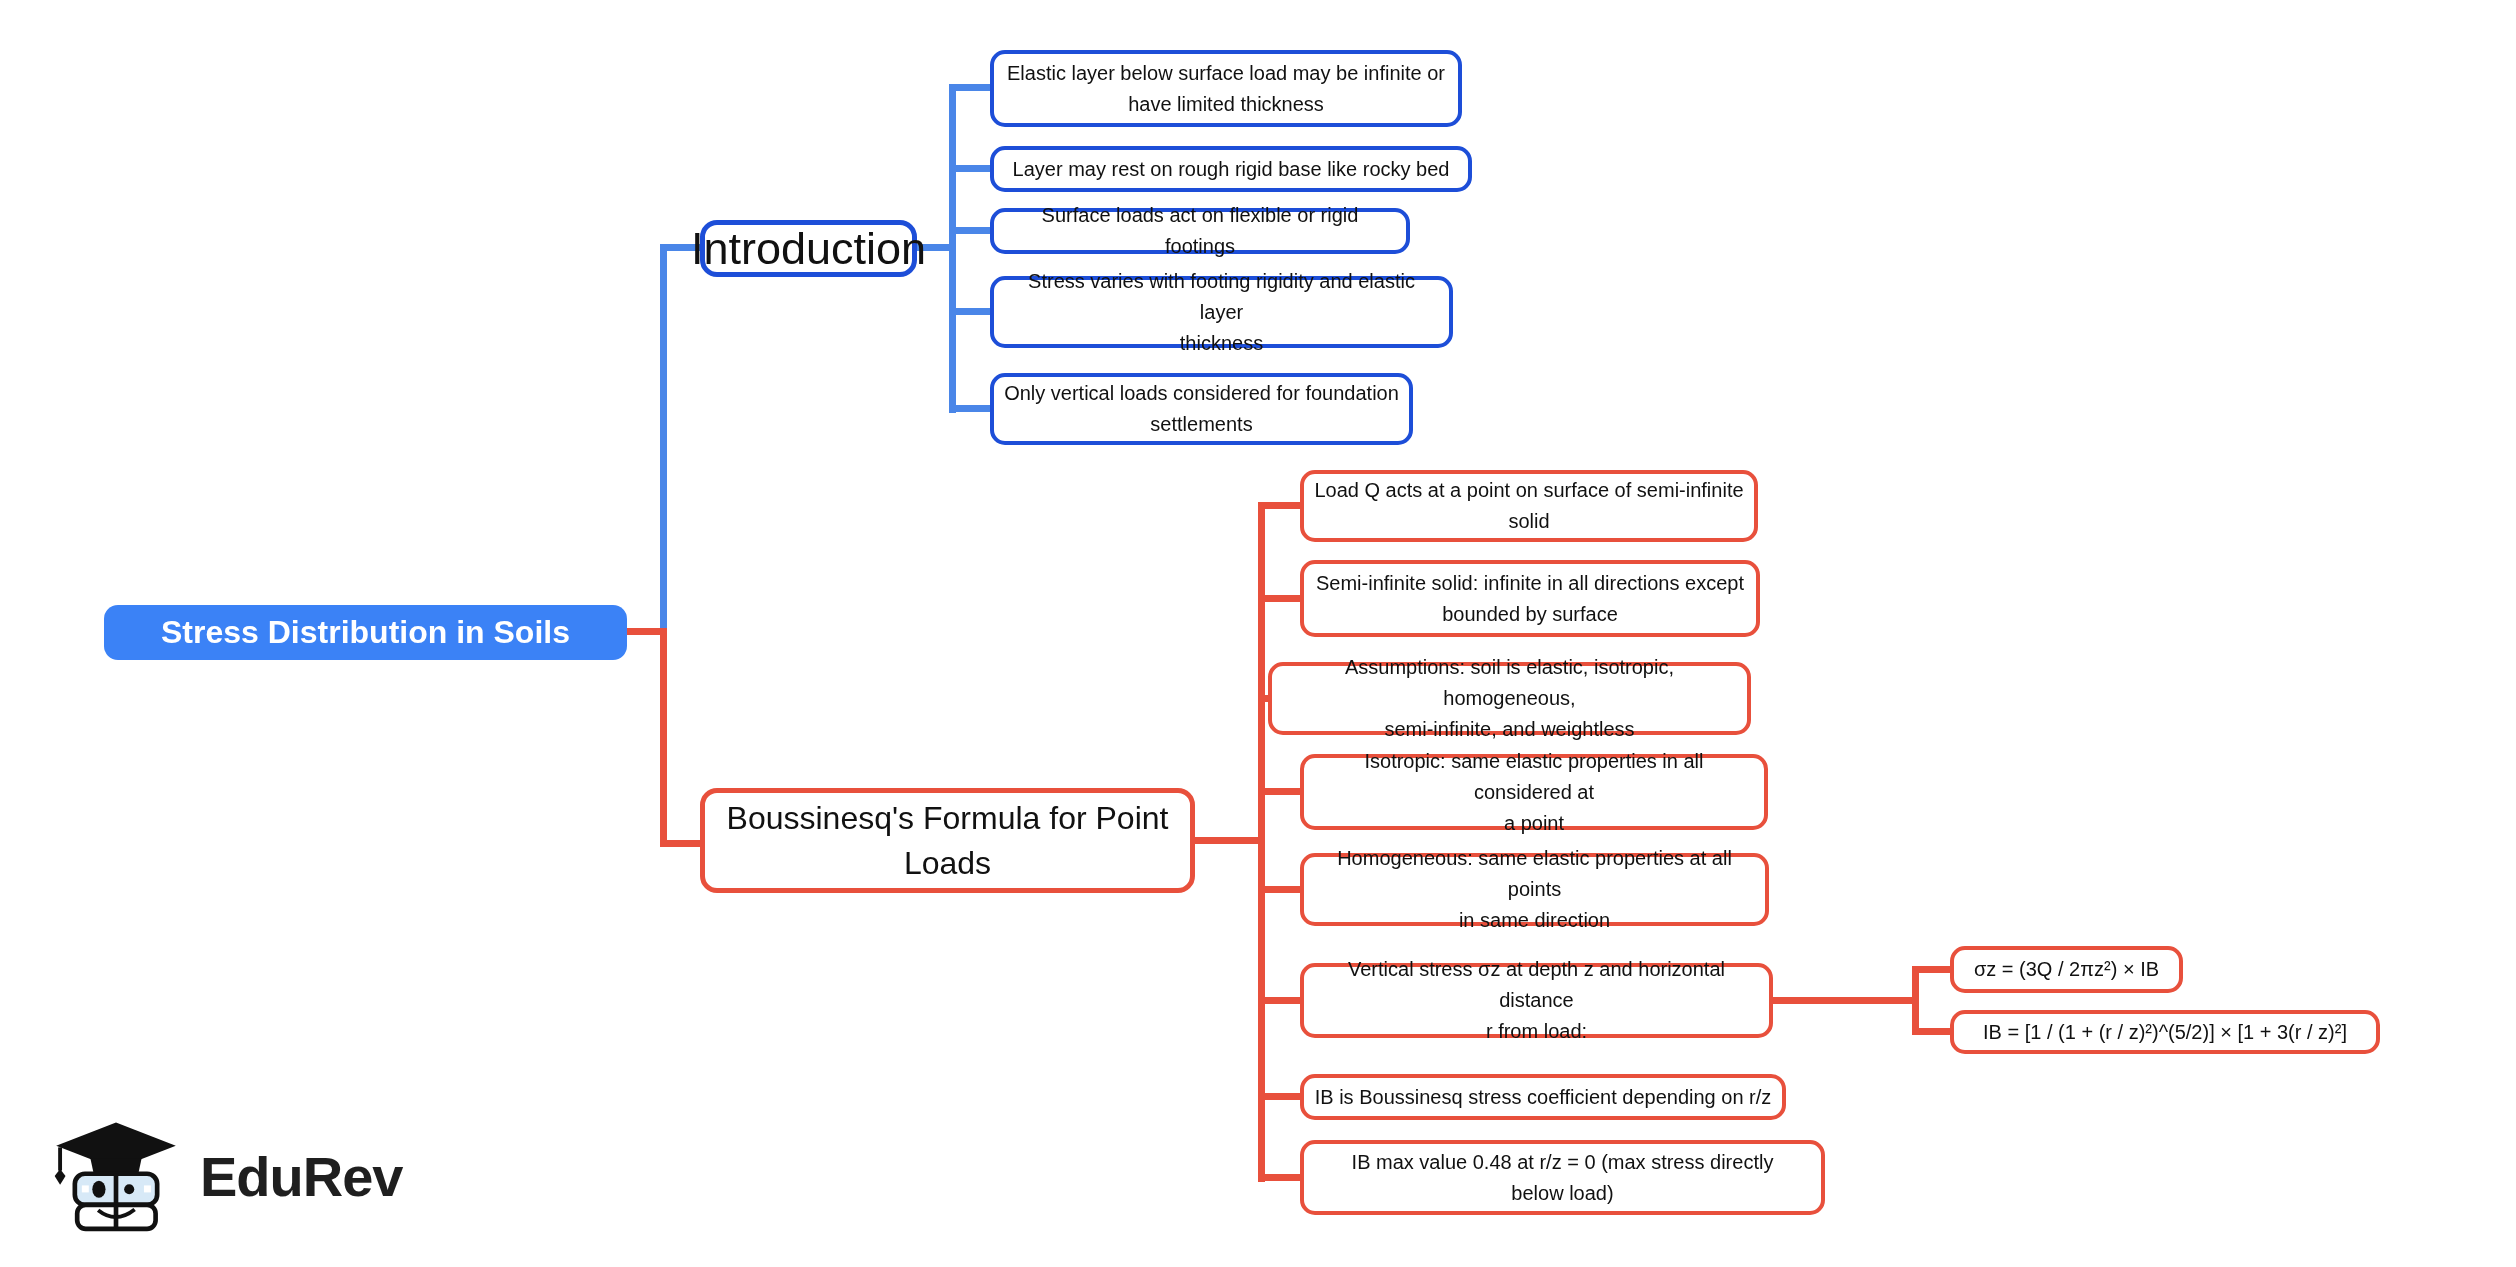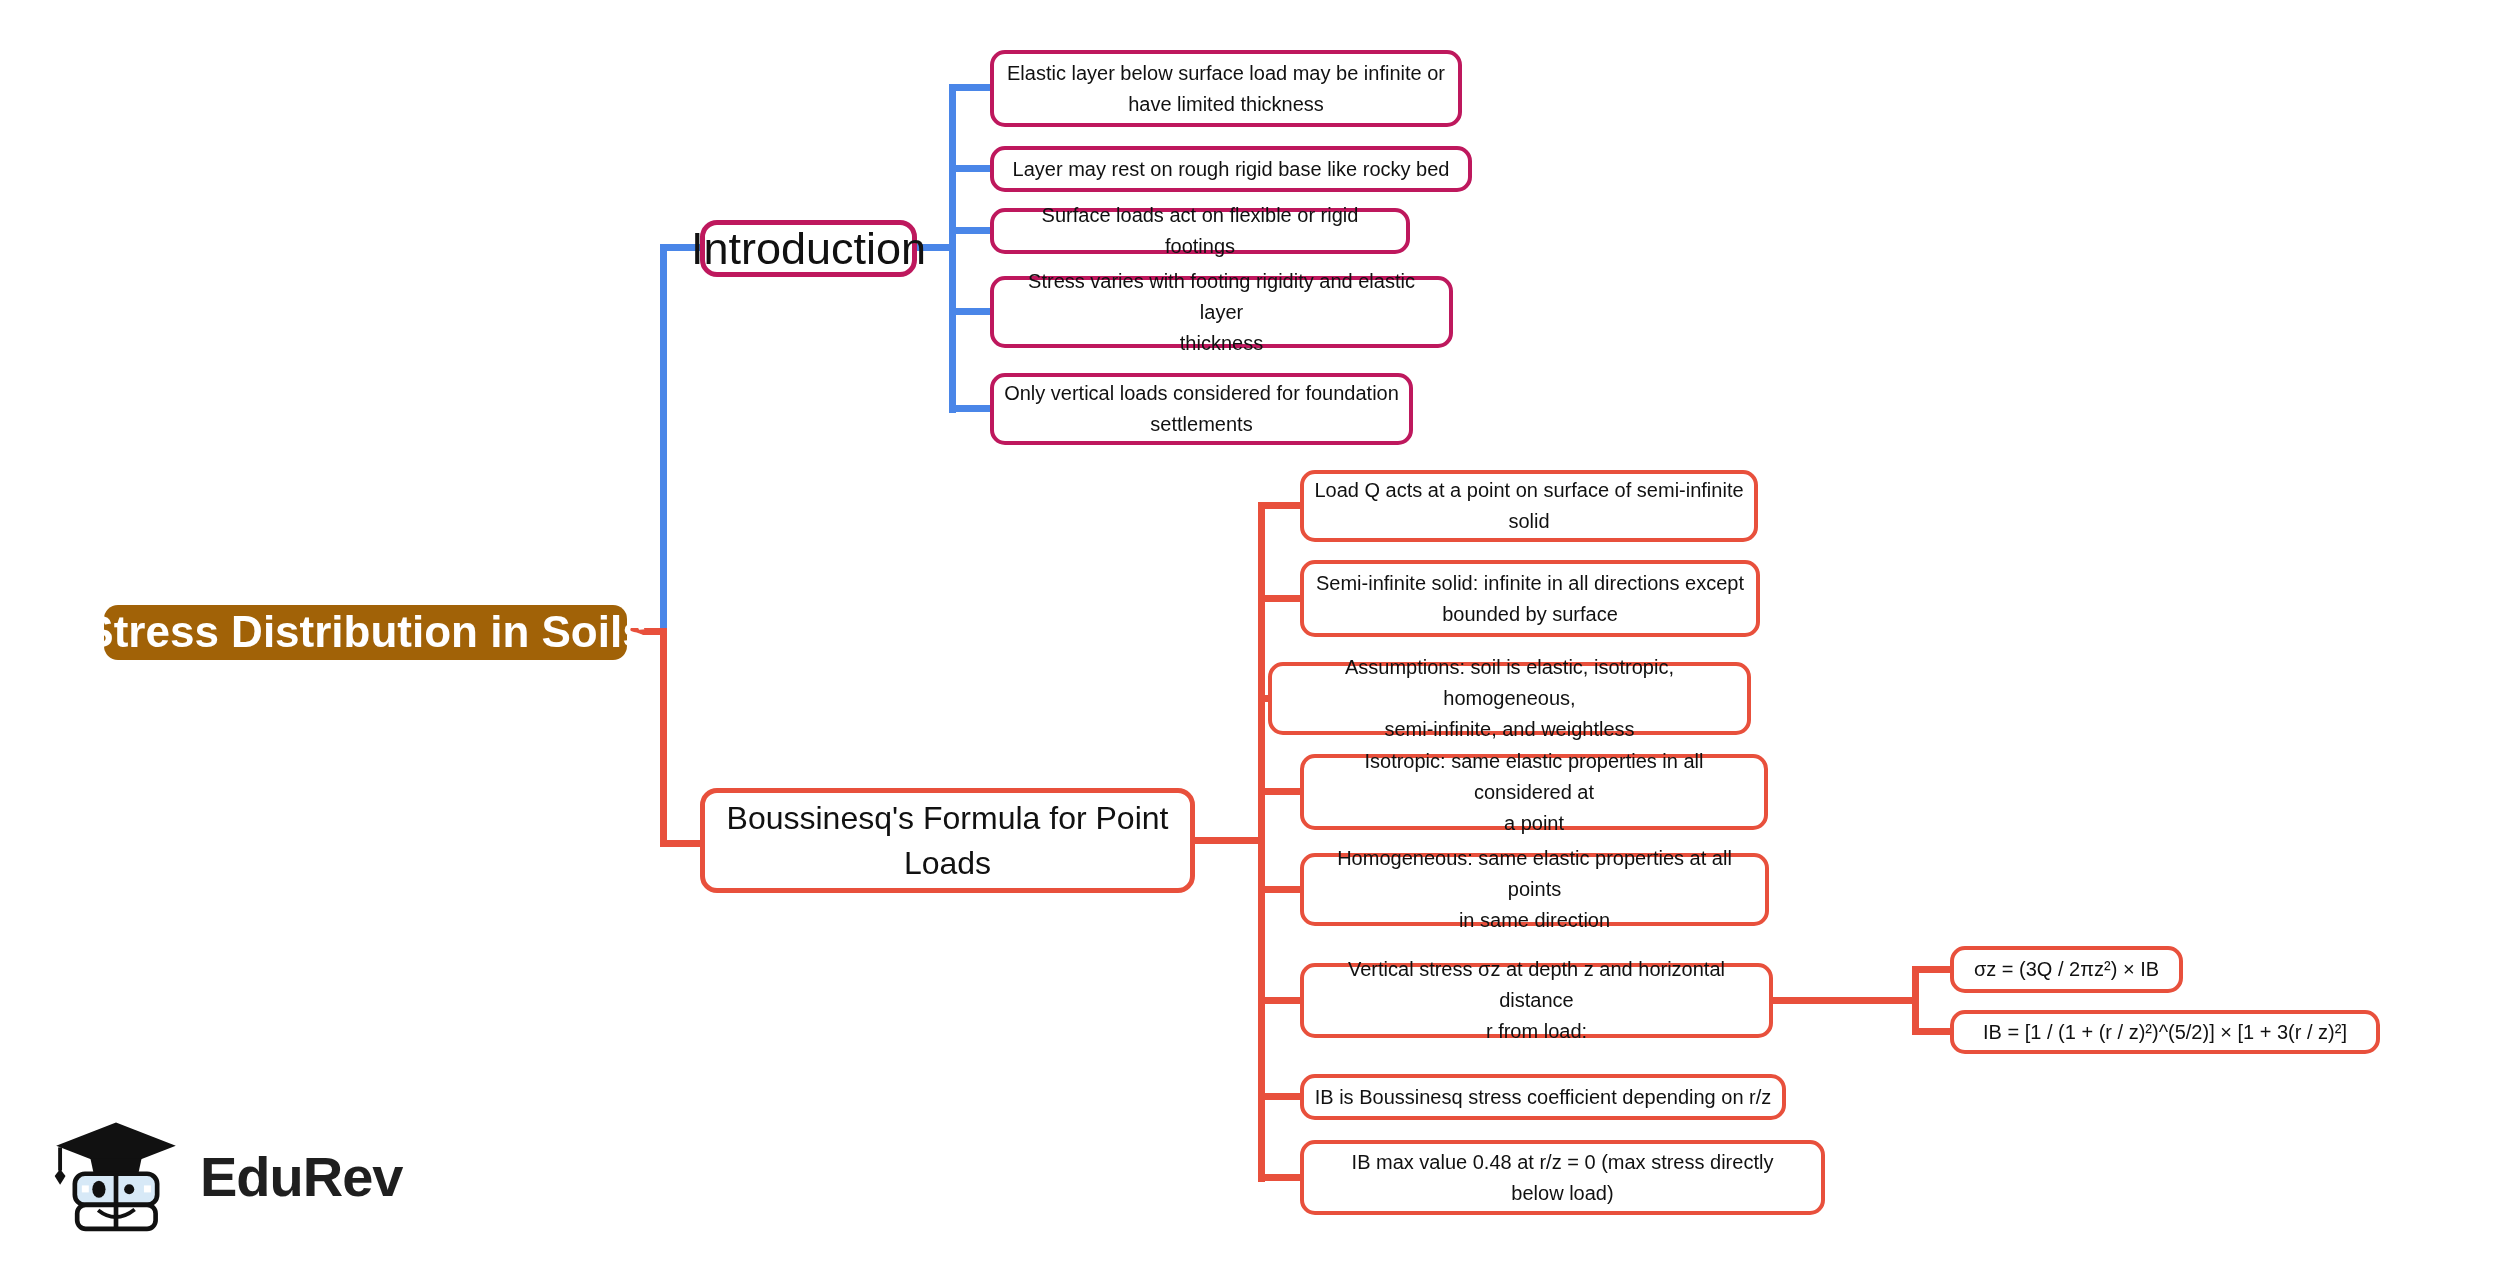--- a/index.html
+++ b/index.html
@@ -13,25 +13,25 @@
   .ln.v{width:7px;}
   .ln.blue{background:#4a86e8;}
   .ln.red{background:#e8503c;}
   
   .node{
     position:absolute;box-sizing:border-box;background:#ffffff;
     display:flex;align-items:center;justify-content:center;
     text-align:center;white-space:pre-line;line-height:1.55;
     border-radius:15px;font-size:20px;padding:2px 10px;
   }
-  .node.blue{border:4px solid #be185d;}
+  .node.blue{border:4px solid #1d4ed8;}
   .node.red{border:4px solid #e8503c;}
   .node.big{font-size:32px;line-height:1.4;border-width:5px;border-radius:17px;padding:2px 12px;}
   .node.root{
-    background:#a16207;color:#ffffff;font-weight:bold;font-size:44px;
+    background:#3b82f6;color:#ffffff;font-weight:bold;font-size:32px;
     border-radius:14px;white-space:nowrap;
   }
   .formula{white-space:nowrap;}
   
   .logo{position:absolute;left:50px;top:1095px;width:470px;height:155px;display:flex;align-items:center;}
   .logo svg{display:block;}
   .wordmark{
     font-size:56px;font-weight:bold;color:#1f1f1f;letter-spacing:-1px;
     margin-left:18px;line-height:1;padding-top:8px;
   }

